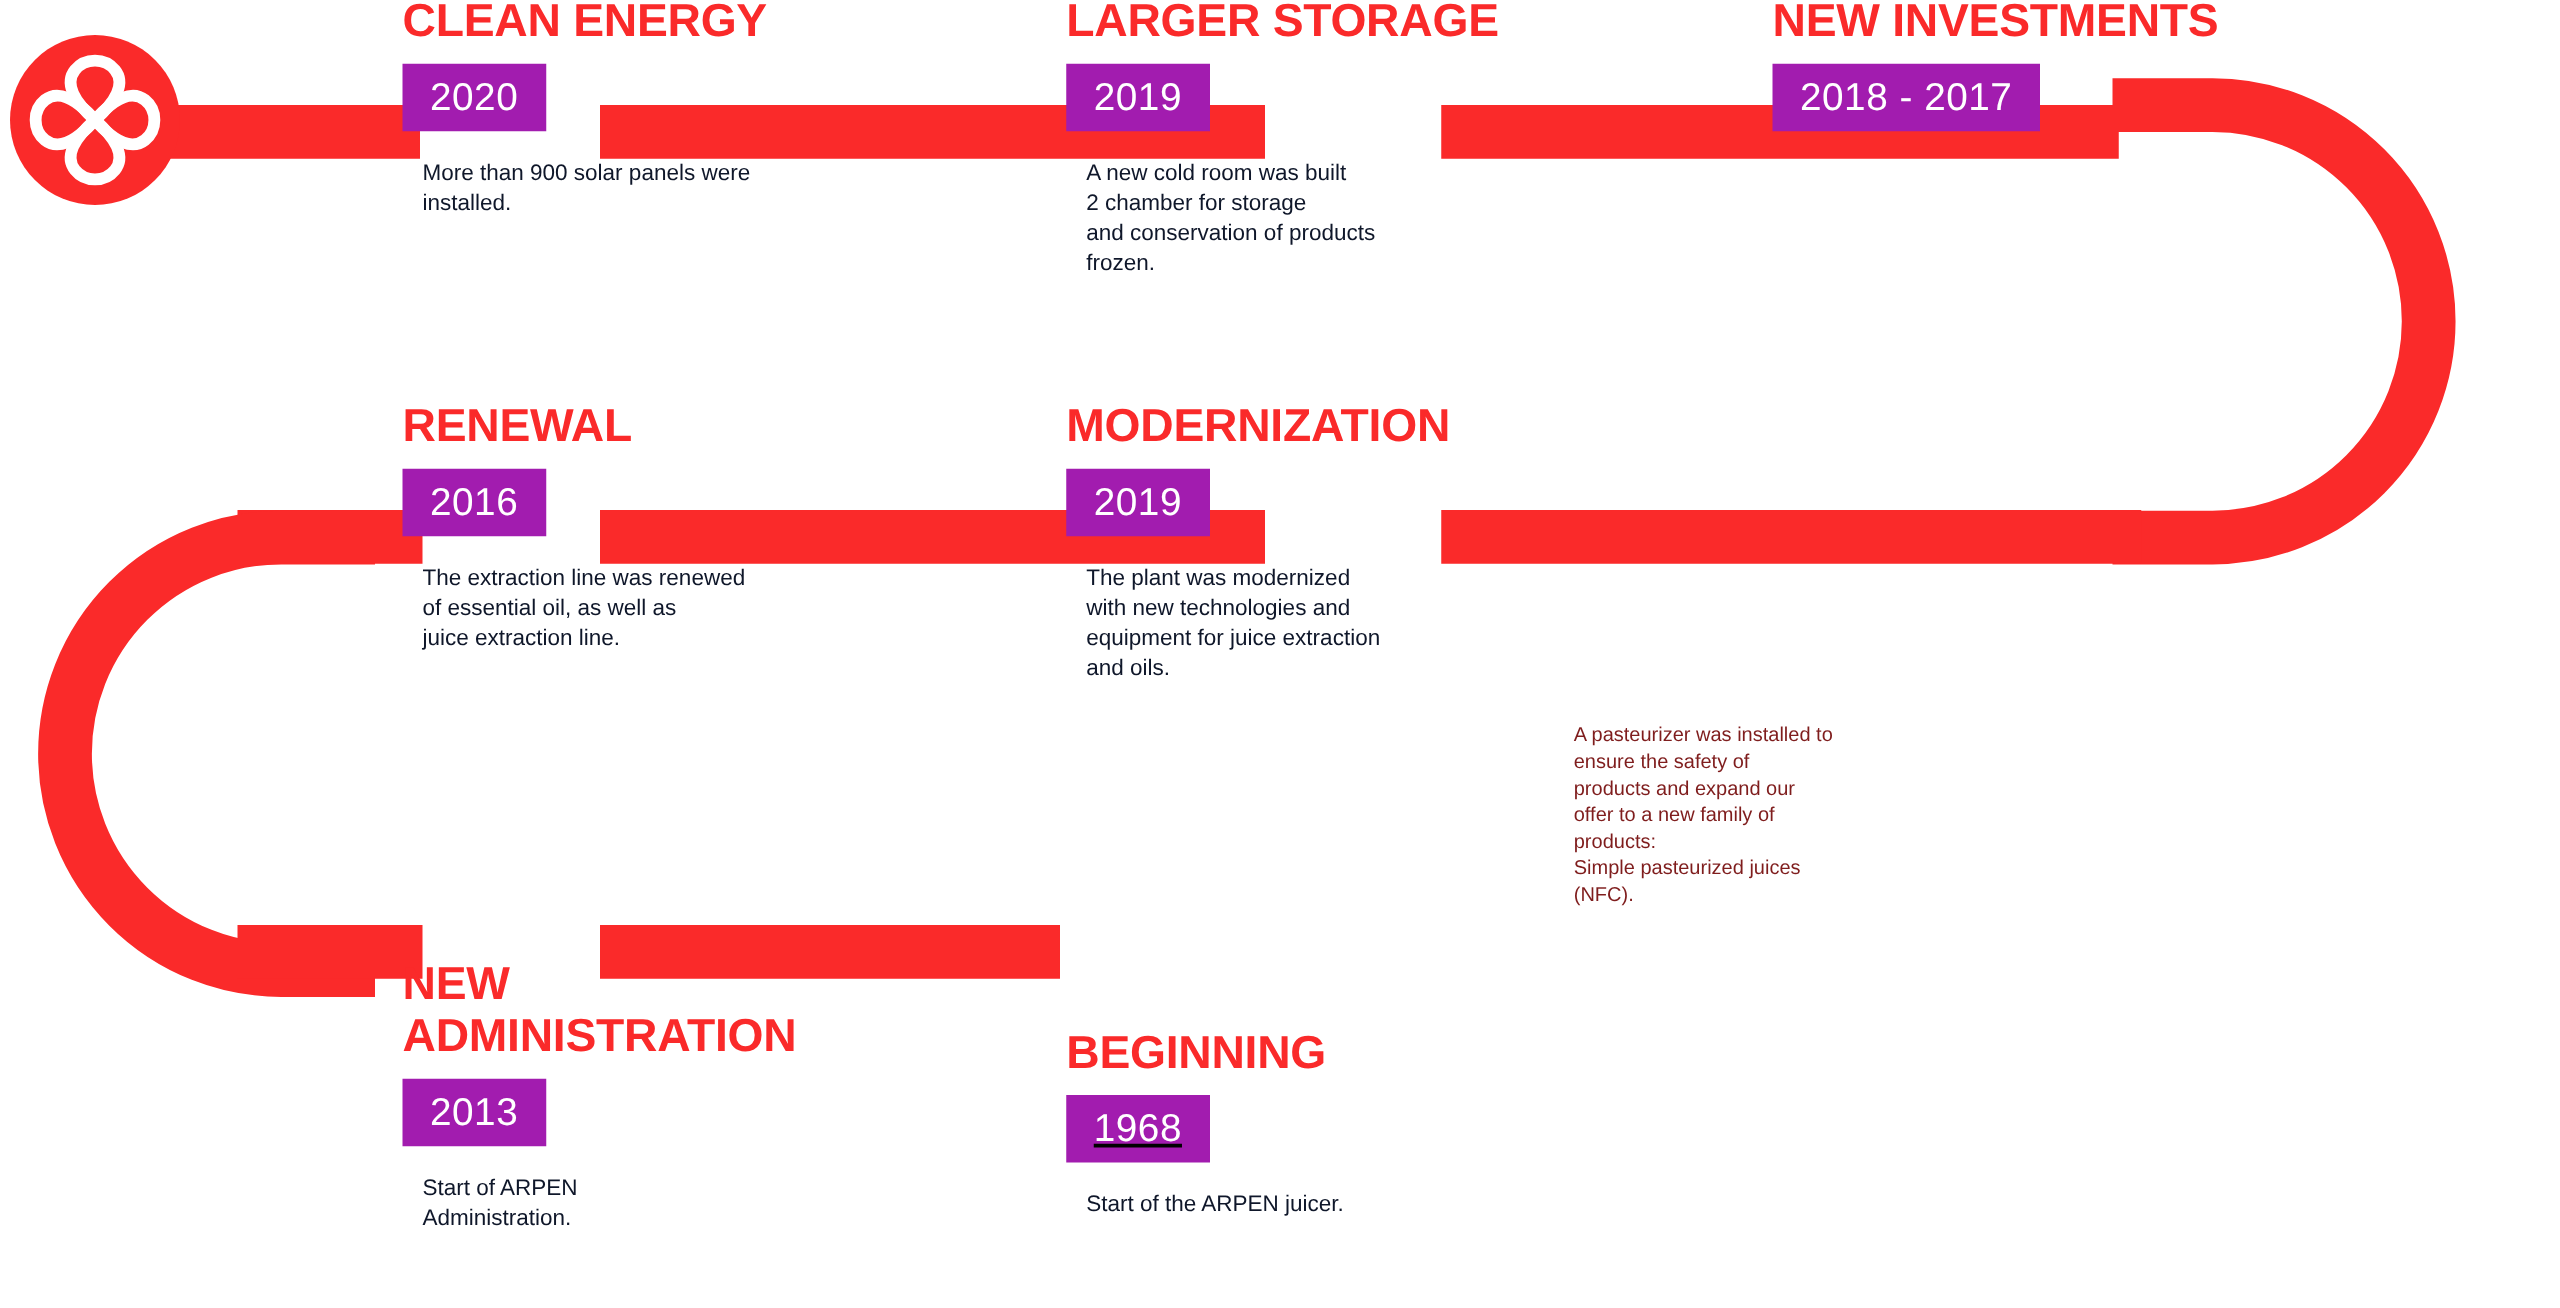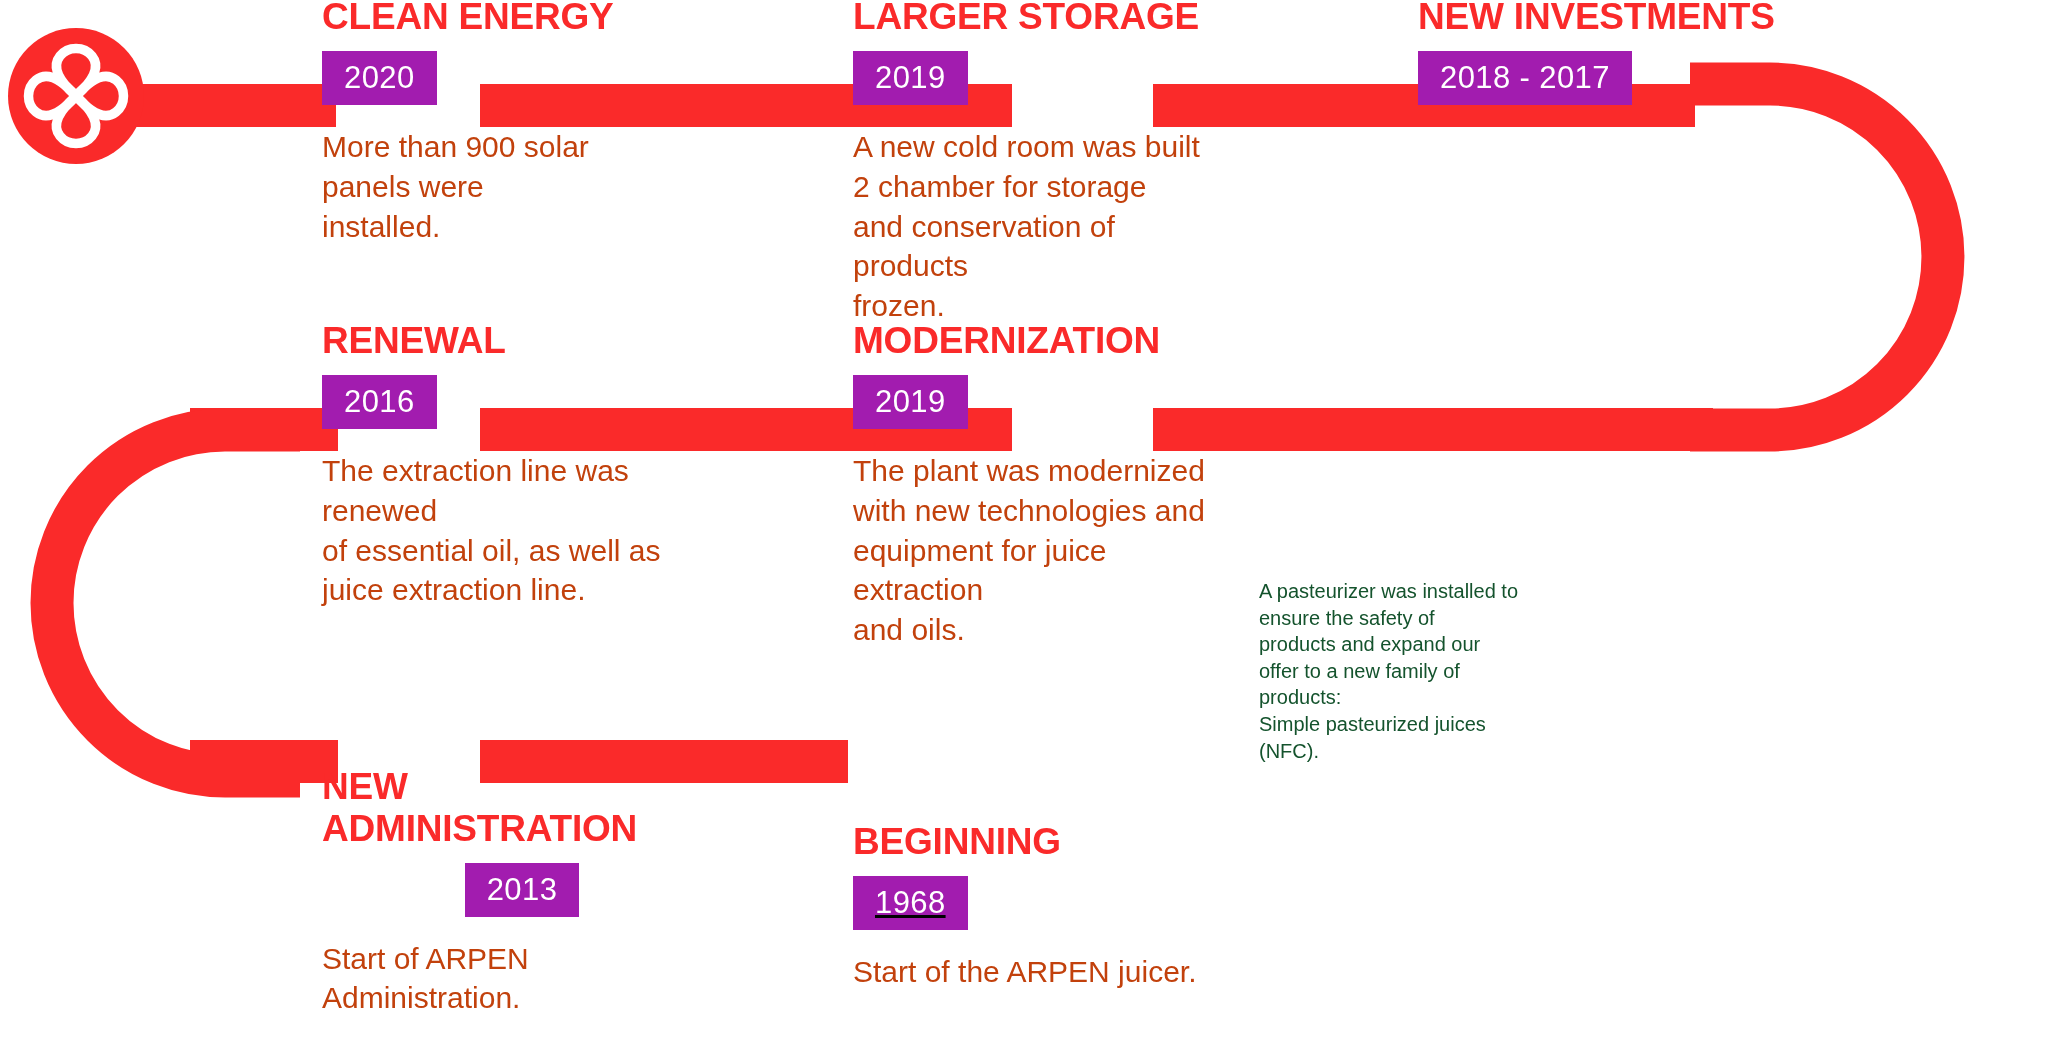--- a/index.html
+++ b/index.html
@@ -63,32 +63,32 @@
     line-height: 1;
     padding: 11px 22px 12px 22px;
     letter-spacing: 0.4px;
   }
   .year-row {
     height: 54px;
     display: flex;
     align-items: center;
   }
   .ms-desc {
-    color: #c2410c;
-    font-size: 30px;
+    color: #0f172a;
+    font-size: 18px;
     line-height: 1.33;
     white-space: pre-line;
-    margin: 0;
+    margin: 16px;
   }
 
   
   .float-desc {
     position: absolute;
-    color: #14532d;
-    font-size: 20px;
+    color: #7f1d1d;
+    font-size: 16px;
     line-height: 1.33;
     white-space: pre-line;
     margin: 0;
   }
 </style>
 </head>
 <body>
 
 <div id="stage">
 
@@ -190,21 +190,21 @@
 ensure the safety of
 products and expand our
 offer to a new family of
 products:
 Simple pasteurized juices
 (NFC).</p>
 
   <div class="milestone" style="left:322px; top:766px; width:400px;">
     <h2 class="ms-title">NEW
 ADMINISTRATION</h2>
-    <div class="year-row" style="margin-top:13px;justify-content:center;">
+    <div class="year-row" style="margin-top:13px;">
       <span class="ms-year">2013</span>
     </div>
     <p class="ms-desc" style="margin-top:22px;">Start of ARPEN
 Administration.</p>
   </div>
 
   <div class="milestone" style="left:853px; top:821px; width:370px;">
     <h2 class="ms-title">BEGINNING</h2>
     <div class="year-row" style="margin-top:13px;text-decoration:underline;">
       <span class="ms-year">1968</span>

